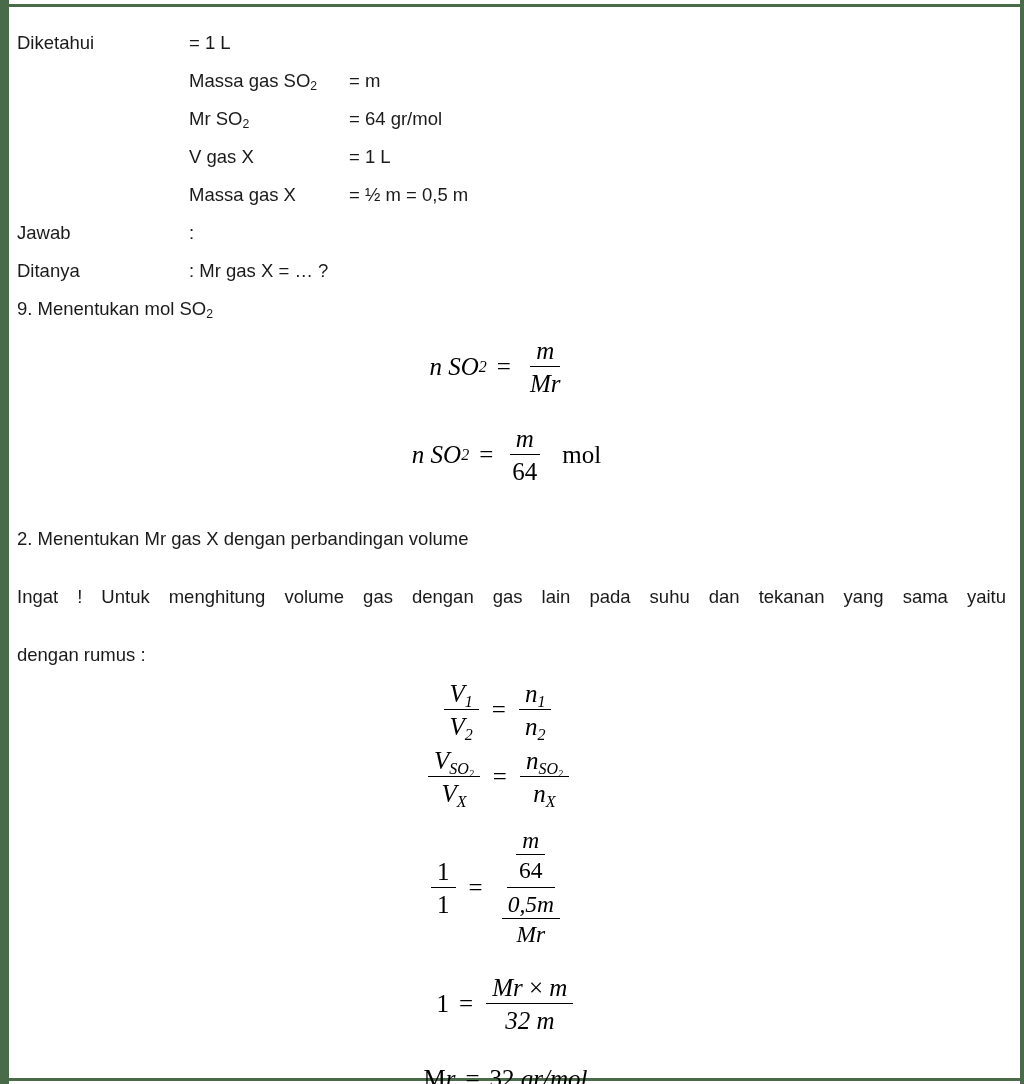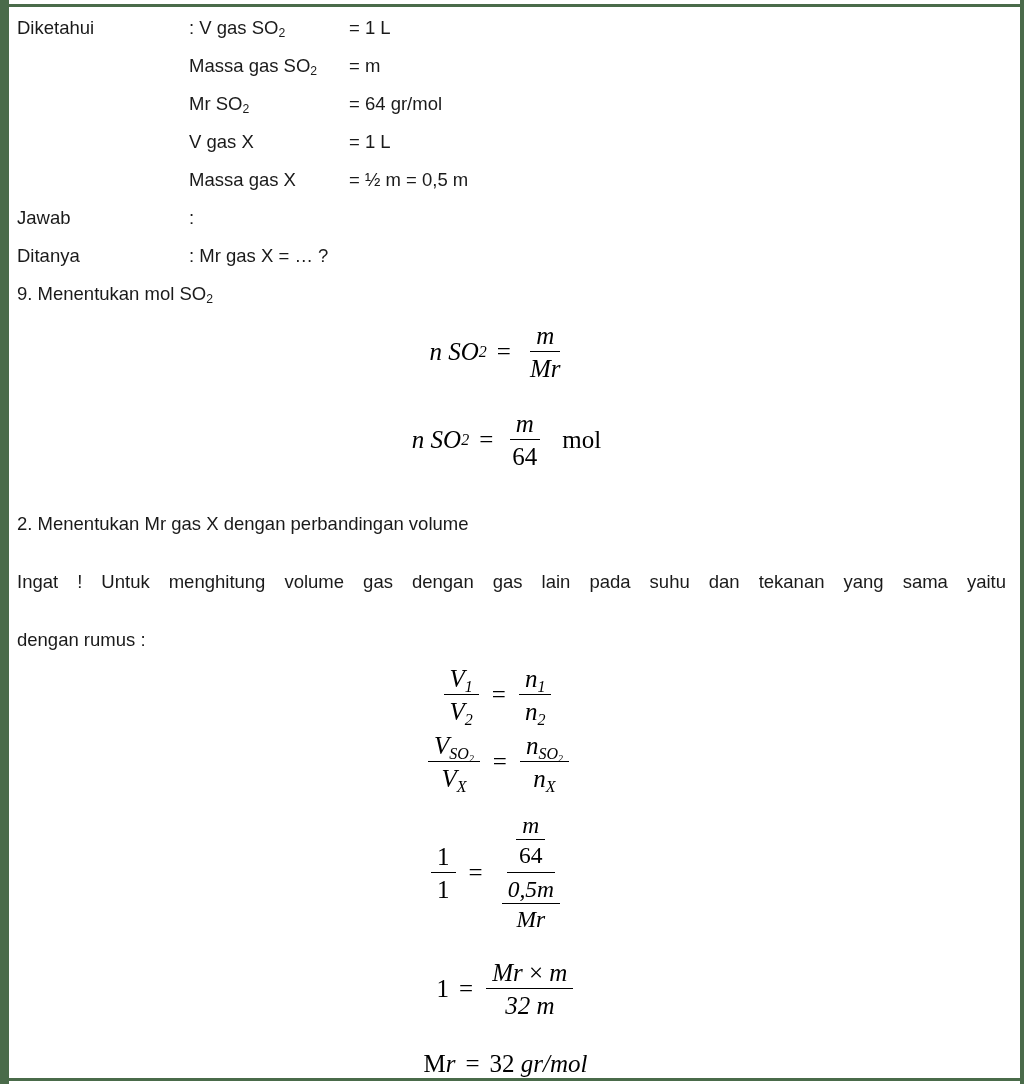--- a/index.html
+++ b/index.html
@@ -43,21 +43,21 @@
   }
   .rule-bottom {
     position: absolute;
     left: 8px; bottom: 3px;
     width: 1012px; height: 3px;
     background: #4a6b4a;
   }
 
   .content {
     position: absolute;
-    left: 9px; top: 7px;
+    left: 9px; top: 22px;
     width: 1011px; height: 1002px;
     box-sizing: border-box;
     padding: 0 14px 16px 8px;
   }
   .givens {
     margin-top: 2px;
   }
   .grow {
     display: flex;
     line-height: 38px;
@@ -165,21 +165,20 @@
   <div class="edge-right"></div>
   <div class="rule-top"></div>
   <div class="rule-bottom"></div>
 
   <div class="content">
 
     <div class="givens">
 
       <div class="grow">
         <span class="c-label">Diketahui</span>
-        <span class="c-item"><span>:</span> <span>V gas SO</span><sub>2</sub></span>
         <span class="c-val">= 1 L</span>
       </div>
 
       <div class="grow">
         <span class="c-label"></span>
         <span class="c-item"><span>Massa gas SO</span><sub>2</sub></span>
         <span class="c-val">= m</span>
       </div>
 
       <div class="grow">

